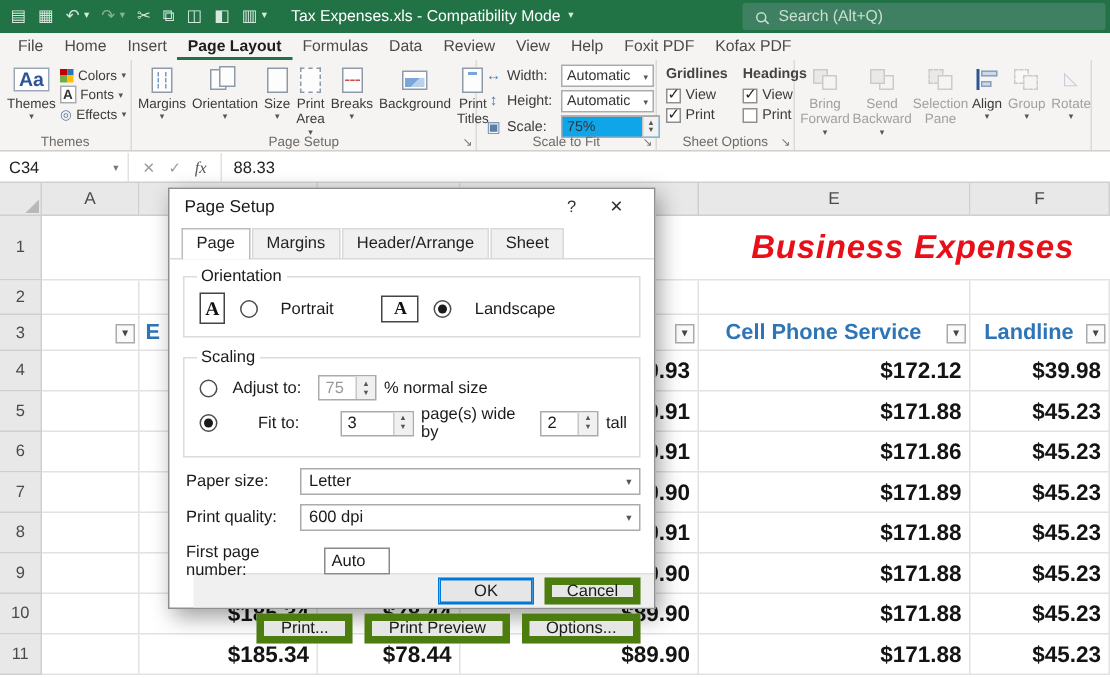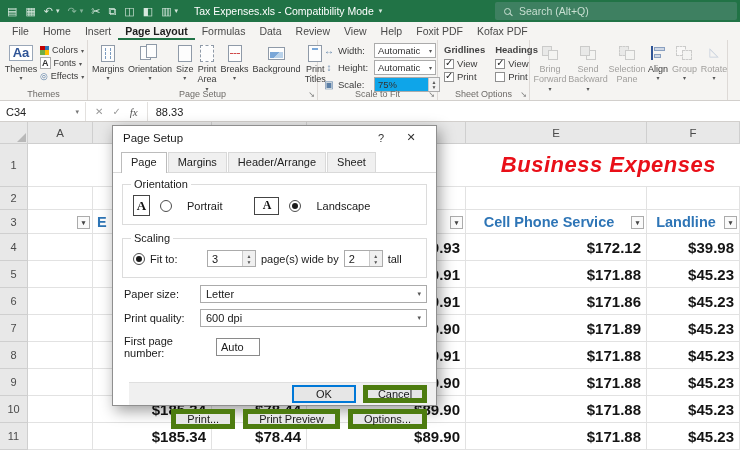--- a/index.html
+++ b/index.html
@@ -563,22 +563,34 @@
         <span class="rlabel" style="margin-right:22px;">Portrait</span>
         <span class="docicon land">A</span>
         <span class="radio sel"></span>
         <span class="rlabel">Landscape</span>
       </div>
     </fieldset>
 
     <fieldset>
       <legend>Scaling</legend>
       <div class="scale-row">
+        <span class="radio"></span>
+        <span style="width:52px; margin-left:5px;">Adjust to:</span>
+        <span class="dspin disabled">
+            <span class="num">75</span>
+            <span class="arr">
+              <span>▲</span>
+              <span>▼</span>
+            </span>
+          </span>
+        <span>% normal size</span>
+      </div>
+      <div class="scale-row">
         <span class="radio sel"></span>
-        <span style="width:52px; margin-left:0;">Fit to:</span>
+        <span style="width:52px; margin-left:22px;">Fit to:</span>
         <span class="dspin wide">
             <span class="num">3</span>
             <span class="arr">
               <span>▲</span>
               <span>▼</span>
             </span>
           </span>
         <span>page(s) wide by</span>
         <span class="dspin">
             <span class="num">2</span>

